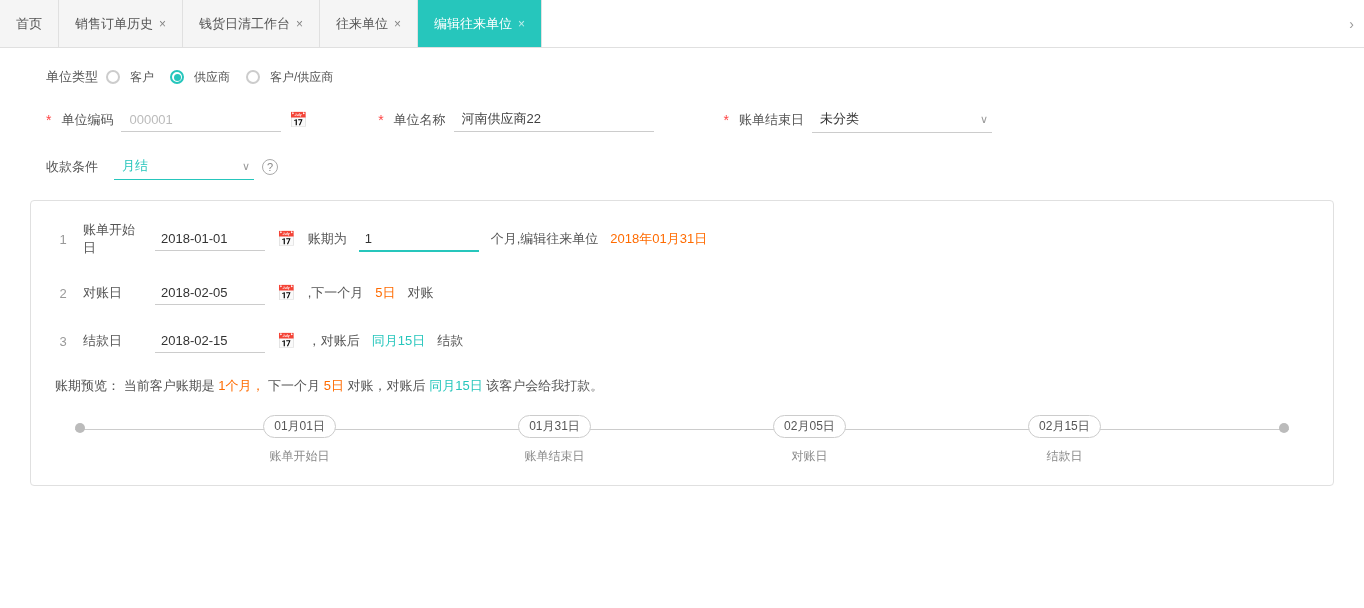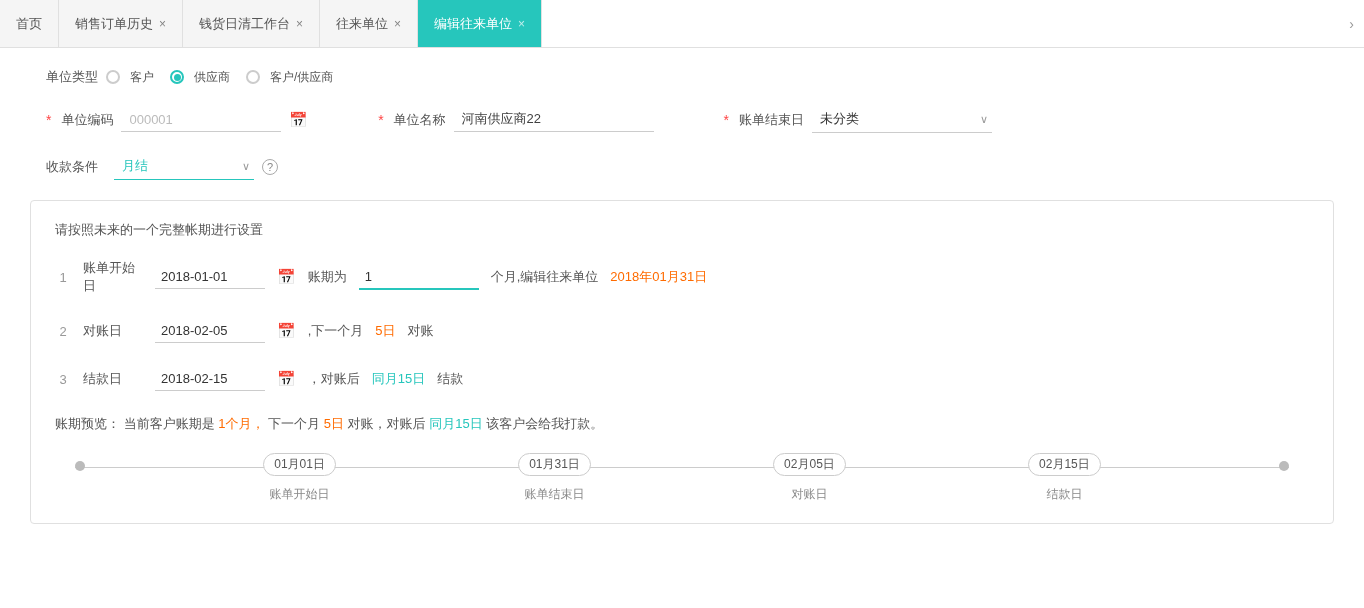--- a/index.html
+++ b/index.html
@@ -351,21 +351,20 @@
       <span class="form-label">收款条件</span>
       <div class="select-wrapper" style="min-width:140px; margin-left:8px;">
         <span class="select-value">月结</span>
         <span class="select-arrow">∨</span>
       </div>
       <div class="help-icon">?</div>
     </div>
   </div>
 
   <div class="period-box">
-    <div class="period-title">请按照未来的一个完整帐期进行设置</div>
 
     <div class="period-row">
       <span class="row-num">1</span>
       <span class="row-label">账单开始日</span>
       <input class="date-input" type="text" value="2018-01-01" style="">
       <span class="cal-icon">📅</span>
       <span class="row-desc">账期为</span>
       <input class="period-input" type="text" value="1" style="">
       <span class="row-desc">个月,编辑往来单位</span>
       <span class="highlight-orange">2018年01月31日</span>

